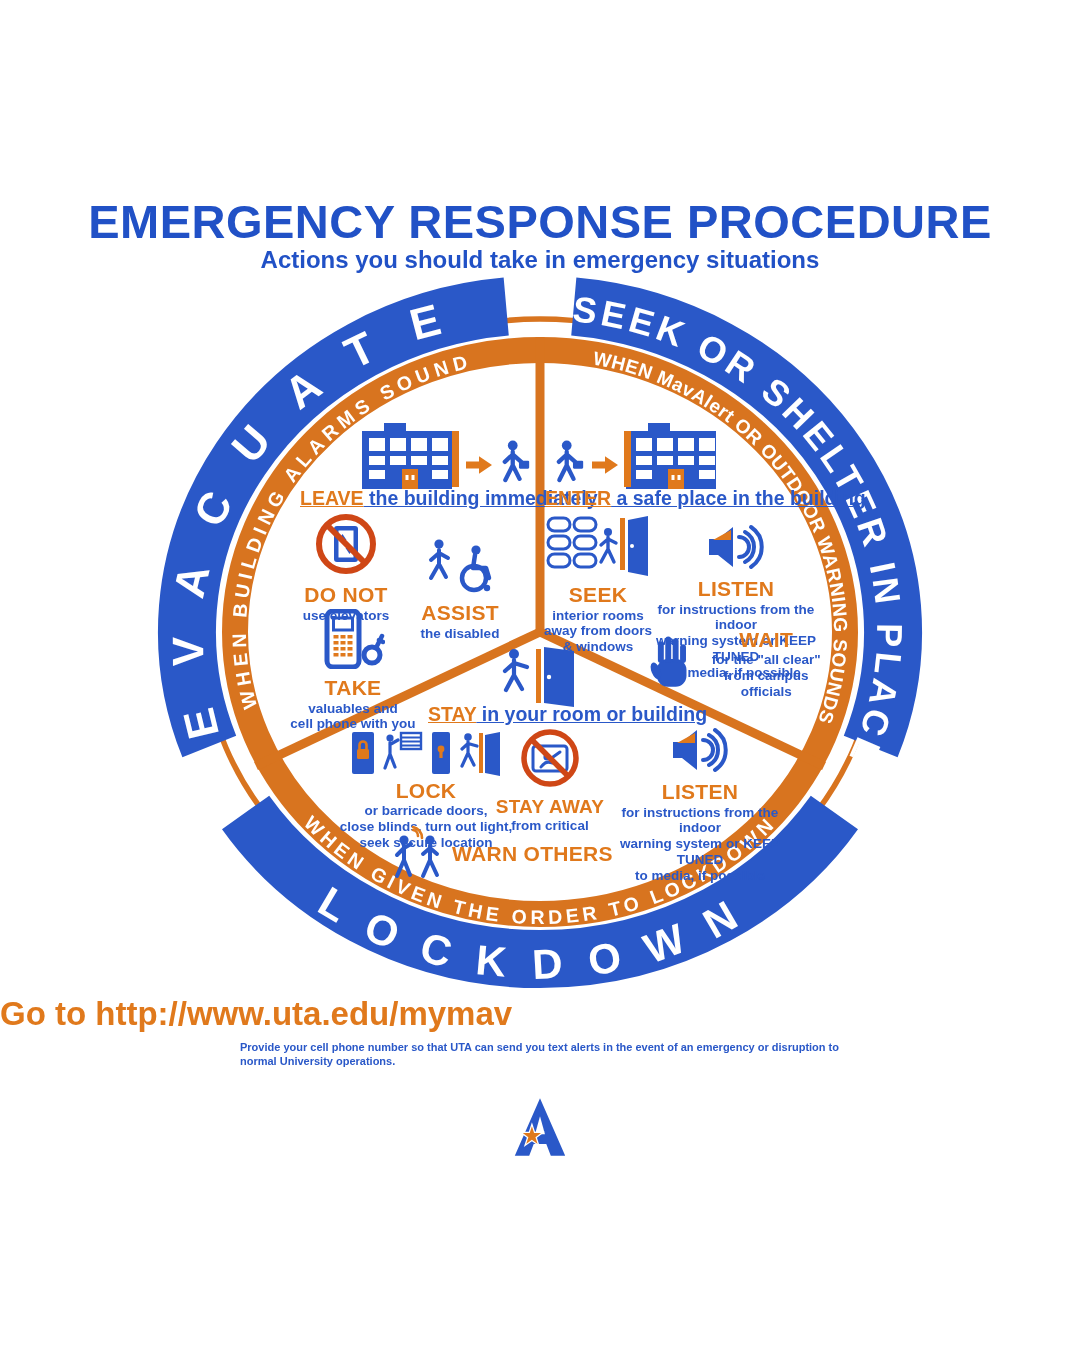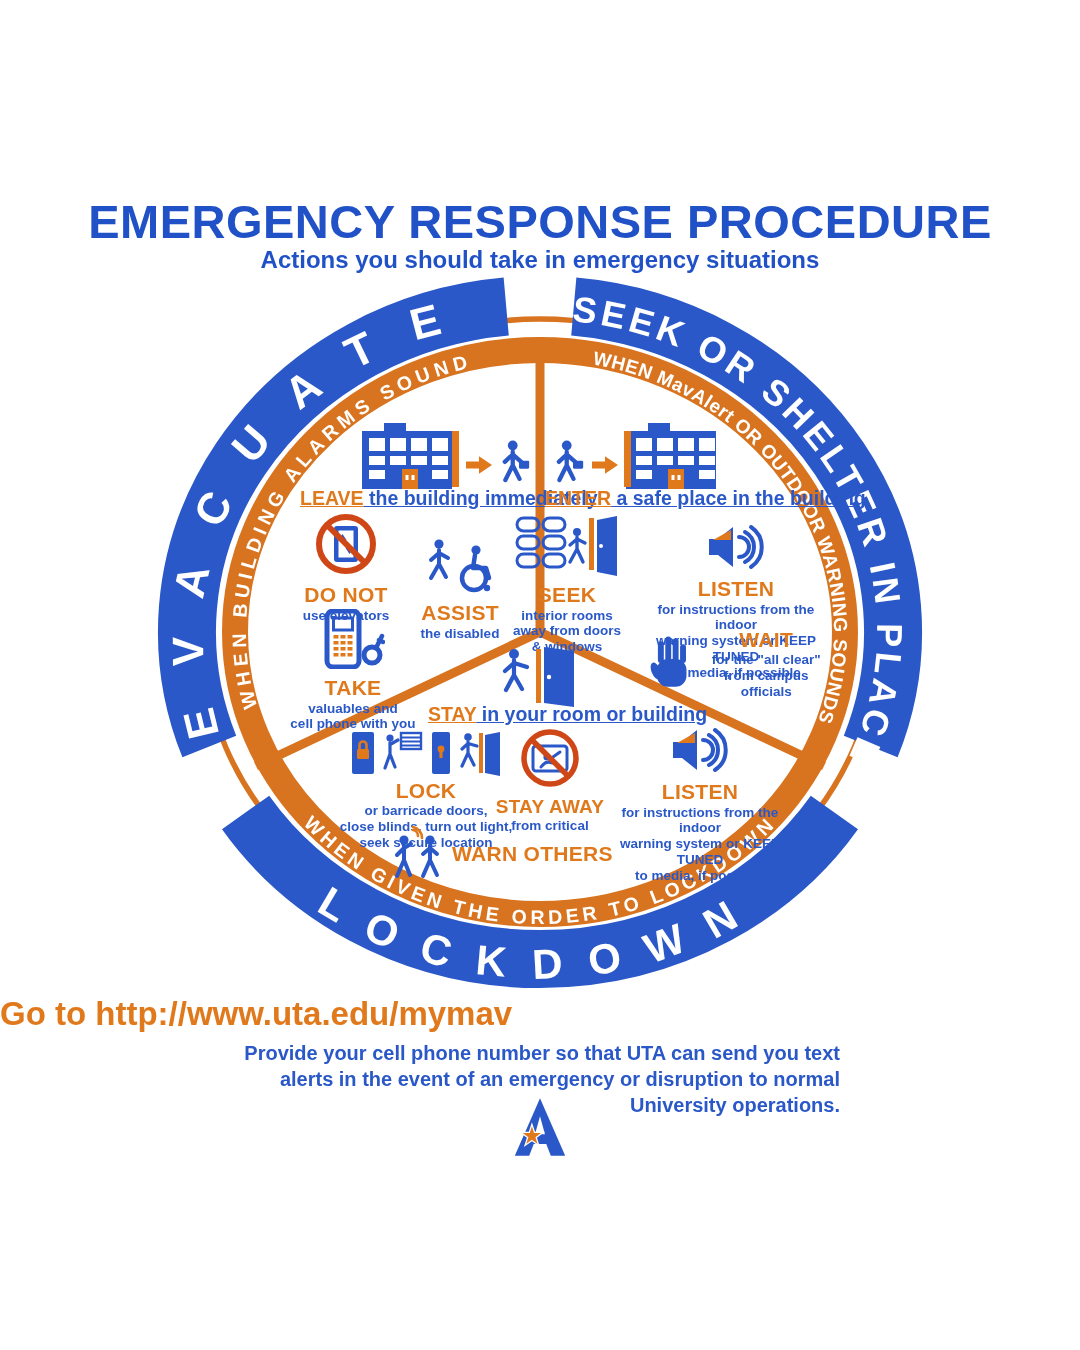--- a/index.html
+++ b/index.html
@@ -41,22 +41,22 @@
   .headline{position:absolute;text-align:center;font-size:19.5px;font-weight:bold;white-space:nowrap;}
   .hl-lead{color:var(--orange-text,#e0791c);text-decoration:underline;}
   .hl-rest{color:var(--blue,#2a58c8);text-decoration:underline;white-space:pre;}
   .hflex{display:flex;align-items:center;justify-content:flex-start;gap:4px;text-align:center;}
 
   .footer-link{
     position:absolute;left:0;top:995px;width:1080px;text-align:left;
     font-size:33px;font-weight:bold;color:var(--orange-text,#e0791c);
   }
   .footer-note{
-    position:absolute;left:240px;top:1040px;width:600px;text-align:right;
-    font-size:20px;font-weight:bold;color:var(--blue,#2a58c8);line-height:1.3;
+    position:absolute;left:240px;top:1040px;width:600px;text-align:left;
+    font-size:11px;font-weight:bold;color:var(--blue,#2a58c8);line-height:1.3;
   }
   .logo{
     position:absolute;left:0;top:1098px;width:1080px;display:flex;
     justify-content:center;align-items:center;gap:12px;
   }
   .logo-text{
     font-family:"Liberation Serif", serif;font-weight:bold;font-size:27px;
     letter-spacing:3px;color:var(--ink,#1d1d1f);
   }
   .ic-blue{fill:var(--blue,#2a58c8);}
@@ -223,21 +223,21 @@
     </g>
     <rect class="ic-or" x="44" y="46" width="16" height="20"></rect>
     <rect x="47.5" y="52" width="3" height="5" fill="#fff"></rect>
       <rect x="53.5" y="52" width="3" height="5" fill="#fff"></rect>
   </svg>
 </div>
 <div class="headline" style="left:545px;top:487px;width:240px;">
   <span class="hl-lead">ENTER</span><span class="hl-rest"> a safe place in the building</span>
 </div>
 
-<div class="item" style="left:505px;top:516px;width:124px;">
+<div class="item" style="left:536px;top:516px;width:124px;">
   <svg width="104" height="60" viewBox="0 0 104 60">
     <g class="st-blue" stroke-width="3" fill="#fff">
       <rect x="2" y="2" width="22" height="13" rx="6.5"></rect>
         <rect x="28" y="2" width="22" height="13" rx="6.5"></rect>
       <rect x="2" y="20" width="22" height="13" rx="6.5"></rect>
         <rect x="28" y="20" width="22" height="13" rx="6.5"></rect>
       <rect x="2" y="38" width="22" height="13" rx="6.5"></rect>
         <rect x="28" y="38" width="22" height="13" rx="6.5"></rect>
     </g>
     <circle class="ic-blue" cx="62" cy="16" r="4"></circle>

